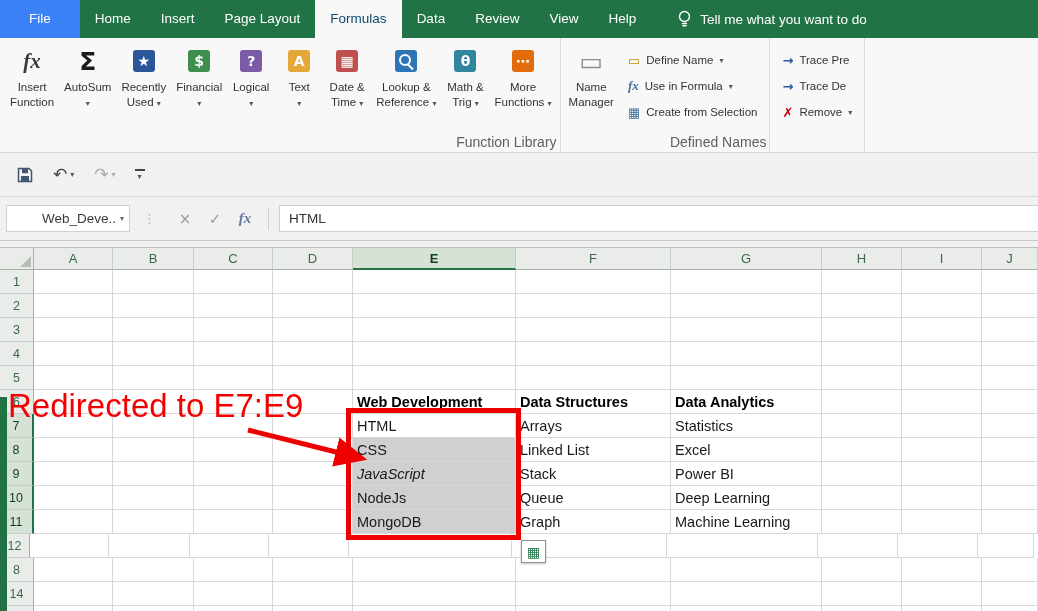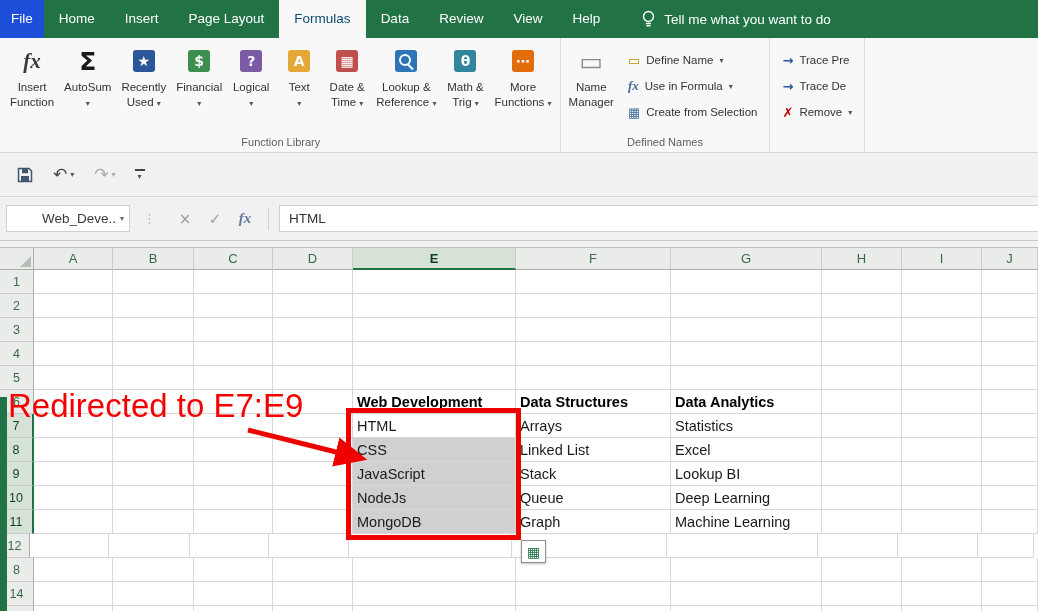--- a/index.html
+++ b/index.html
@@ -4,21 +4,21 @@
 <style>
   * { margin:0; padding:0; box-sizing:border-box; }
   html,body { background:#ffffff; }
   body { font-family:"Liberation Sans","DejaVu Sans",sans-serif; }
   #app { position:relative; width:1038px; height:611px; overflow:hidden; background:#fff; }
 
   
   .tabs-bar { height:38px; background:#217346; display:flex; align-items:stretch; color:#fff; }
   .tabs { display:flex; align-items:stretch; }
   .tab { padding:0 15px; line-height:38px; font-size:13.5px; cursor:default; white-space:nowrap; }
-  .tab.file { background:#1d4ed8; padding:0 11px; }
+  .tab.file { background:#3b82f6; padding:0 29px; }
   .tab.active { background:#f8f8f8; color:#0c4a6e; }
   .tell-me { display:flex; align-items:center; gap:8px; margin-left:26px; font-size:13.5px; }
 
   
   .ribbon { height:115px; background:#f8f8f8; border-bottom:1px solid #d5d5d5; display:flex; align-items:stretch; padding-left:2px; overflow:hidden; }
   .rgroup { display:flex; flex-direction:column; border-right:1px solid #dcdcdc; padding:0 3px; }
   .rgrow { flex:1; display:flex; align-items:stretch; }
   .bigbtn { display:flex; flex-direction:column; align-items:center; justify-content:flex-start; padding:6px 5px 2px; min-width:48px; }
   .bicon { height:34px; display:flex; align-items:center; justify-content:center; }
   .ricon { font-family:"DejaVu Sans",sans-serif; font-size:14px; font-weight:bold; display:inline-flex; align-items:center; justify-content:center; }
@@ -28,21 +28,21 @@
   .ricon.fx-small { font-family:"Liberation Serif","DejaVu Serif",serif; font-style:italic; font-size:13px; }
   .mag { width:9px; height:9px; border:2px solid #fff; border-radius:50%; position:relative; }
   .mag.boxed { width:22px; height:22px; border-radius:3px; border:none; }
   .mag.boxed::before { content:""; position:absolute; left:4px; top:4px; width:8px; height:8px; border:2px solid #fff; border-radius:50%; }
   .mag.boxed::after { content:""; position:absolute; width:7px; height:2px; background:#fff; transform:rotate(45deg); right:3px; bottom:4px; }
   .blabel { font-size:11.5px; color:#333; text-align:center; line-height:1.3; margin-top:2px; }
   .chev { font-size:8px; color:#555; font-family:"DejaVu Sans",sans-serif; }
   .rstack { display:flex; flex-direction:column; justify-content:center; gap:3px; padding:0 4px; }
   .smallbtn { display:flex; align-items:center; gap:6px; font-size:11.5px; color:#333; height:23px; padding:0 5px; white-space:nowrap; }
   .sicon { font-size:13px; }
-  .glabel { height:18px; font-size:11px; color:#5e5e5e; text-align:center; line-height:16px; white-space:nowrap; }
+  .glabel { height:18px; font-size:14px; color:#5e5e5e; text-align:right; line-height:16px; white-space:nowrap; }
 
   
   .qat { height:44px; background:#f1f1f1; border-bottom:1px solid #d6d6d6; display:flex; align-items:center; padding-left:10px; gap:6px; }
   .qat-btn { display:flex; align-items:center; gap:3px; padding:0 7px; color:#444; }
   .qat-glyph { font-family:"DejaVu Sans",sans-serif; font-size:17px; line-height:1; }
   .qat-btn.disabled .qat-glyph, .qat-btn.disabled .chev { color:#a9a9a9; }
   .more-cmd { display:flex; flex-direction:column; align-items:center; gap:1px; padding:0 6px; }
   .more-cmd .bar { width:10px; height:2px; background:#444; }
 
   
@@ -413,23 +413,23 @@
         <div class="g-cell" style="width: 80px;"></div>
         <div class="g-cell" style="width: 80px;"></div>
         <div class="g-cell" style="width: 56px;"></div>
       </div>
       <div class="g-row">
         <div class="g-rowhdr selrow" style="width: 34px;">9</div>
         <div class="g-cell" style="width: 79px;"></div>
         <div class="g-cell" style="width: 81px;"></div>
         <div class="g-cell" style="width: 79px;"></div>
         <div class="g-cell" style="width: 80px;"></div>
-        <div class="g-cell selcell" style="width: 163px;">JavaScript</div>
+        <div class="g-cell selcell" style="width: 163px; font-style: italic;">JavaScript</div>
         <div class="g-cell" style="width: 155px;">Stack</div>
-        <div class="g-cell" style="width: 151px;">Lookup BI</div>
+        <div class="g-cell" style="width: 151px;">Power BI</div>
         <div class="g-cell" style="width: 80px;"></div>
         <div class="g-cell" style="width: 80px;"></div>
         <div class="g-cell" style="width: 56px;"></div>
       </div>
       <div class="g-row">
         <div class="g-rowhdr selrow" style="width: 34px;">10</div>
         <div class="g-cell" style="width: 79px;"></div>
         <div class="g-cell" style="width: 81px;"></div>
         <div class="g-cell" style="width: 79px;"></div>
         <div class="g-cell" style="width: 80px;"></div>

